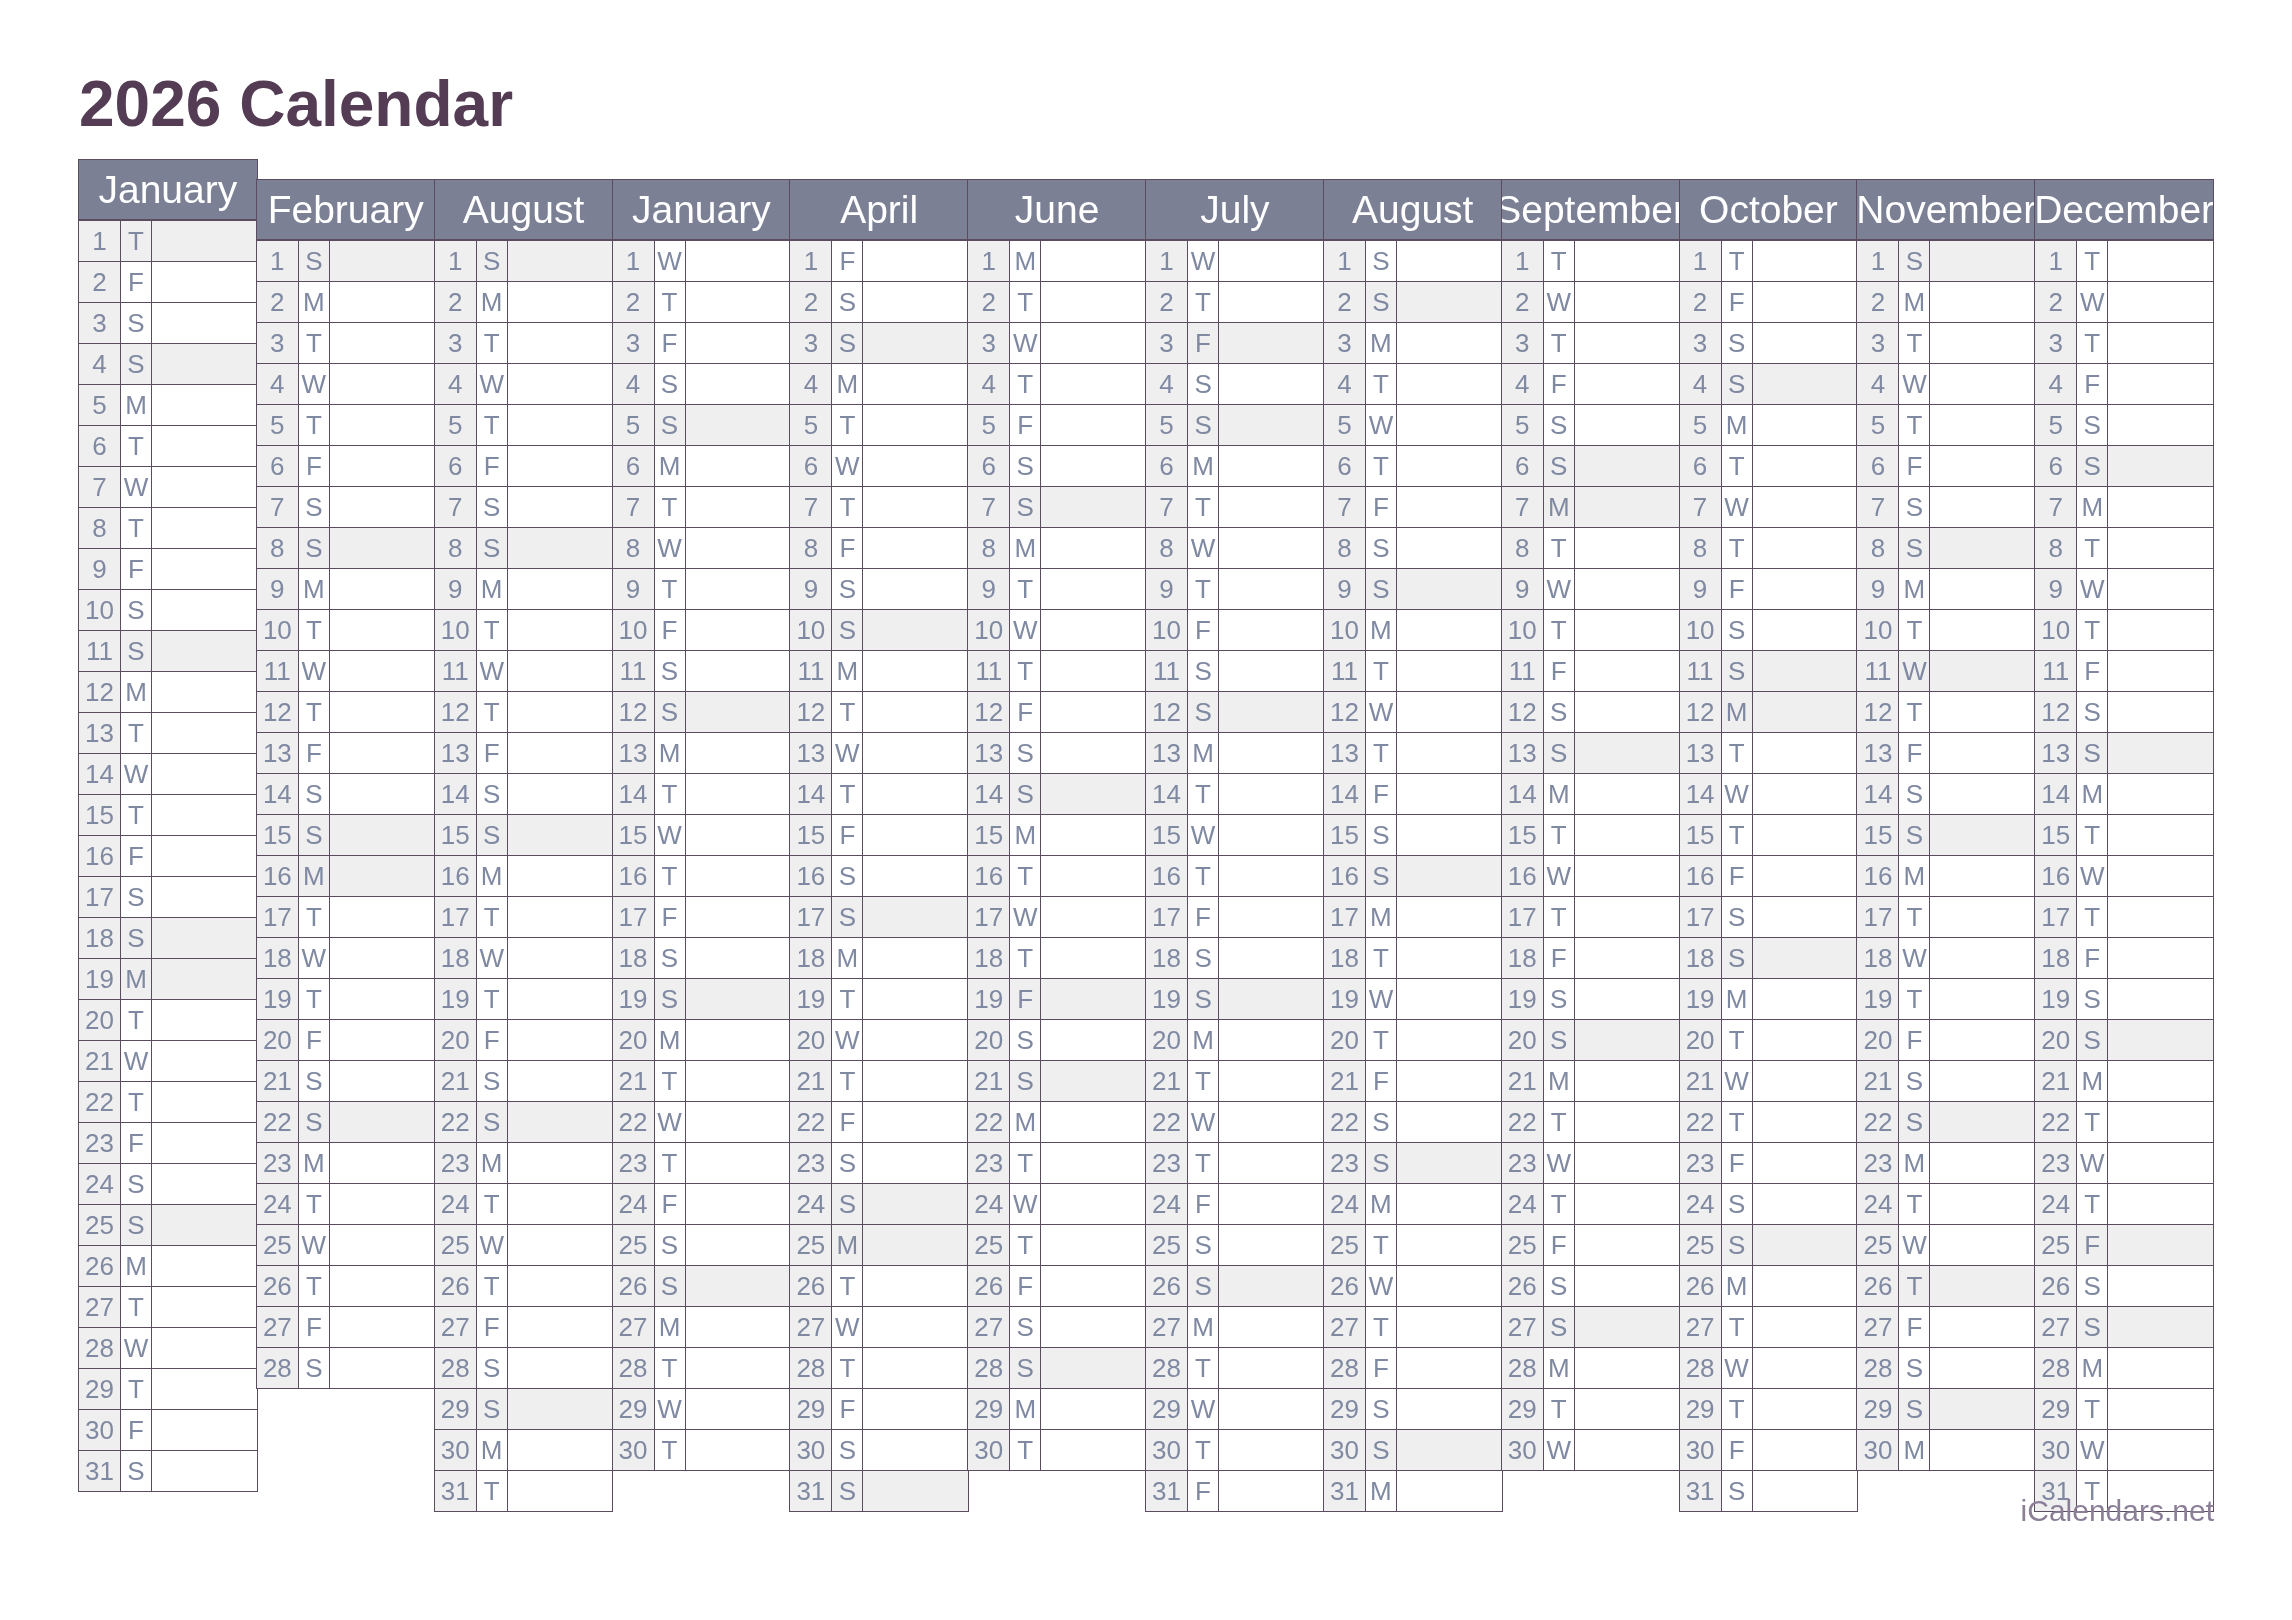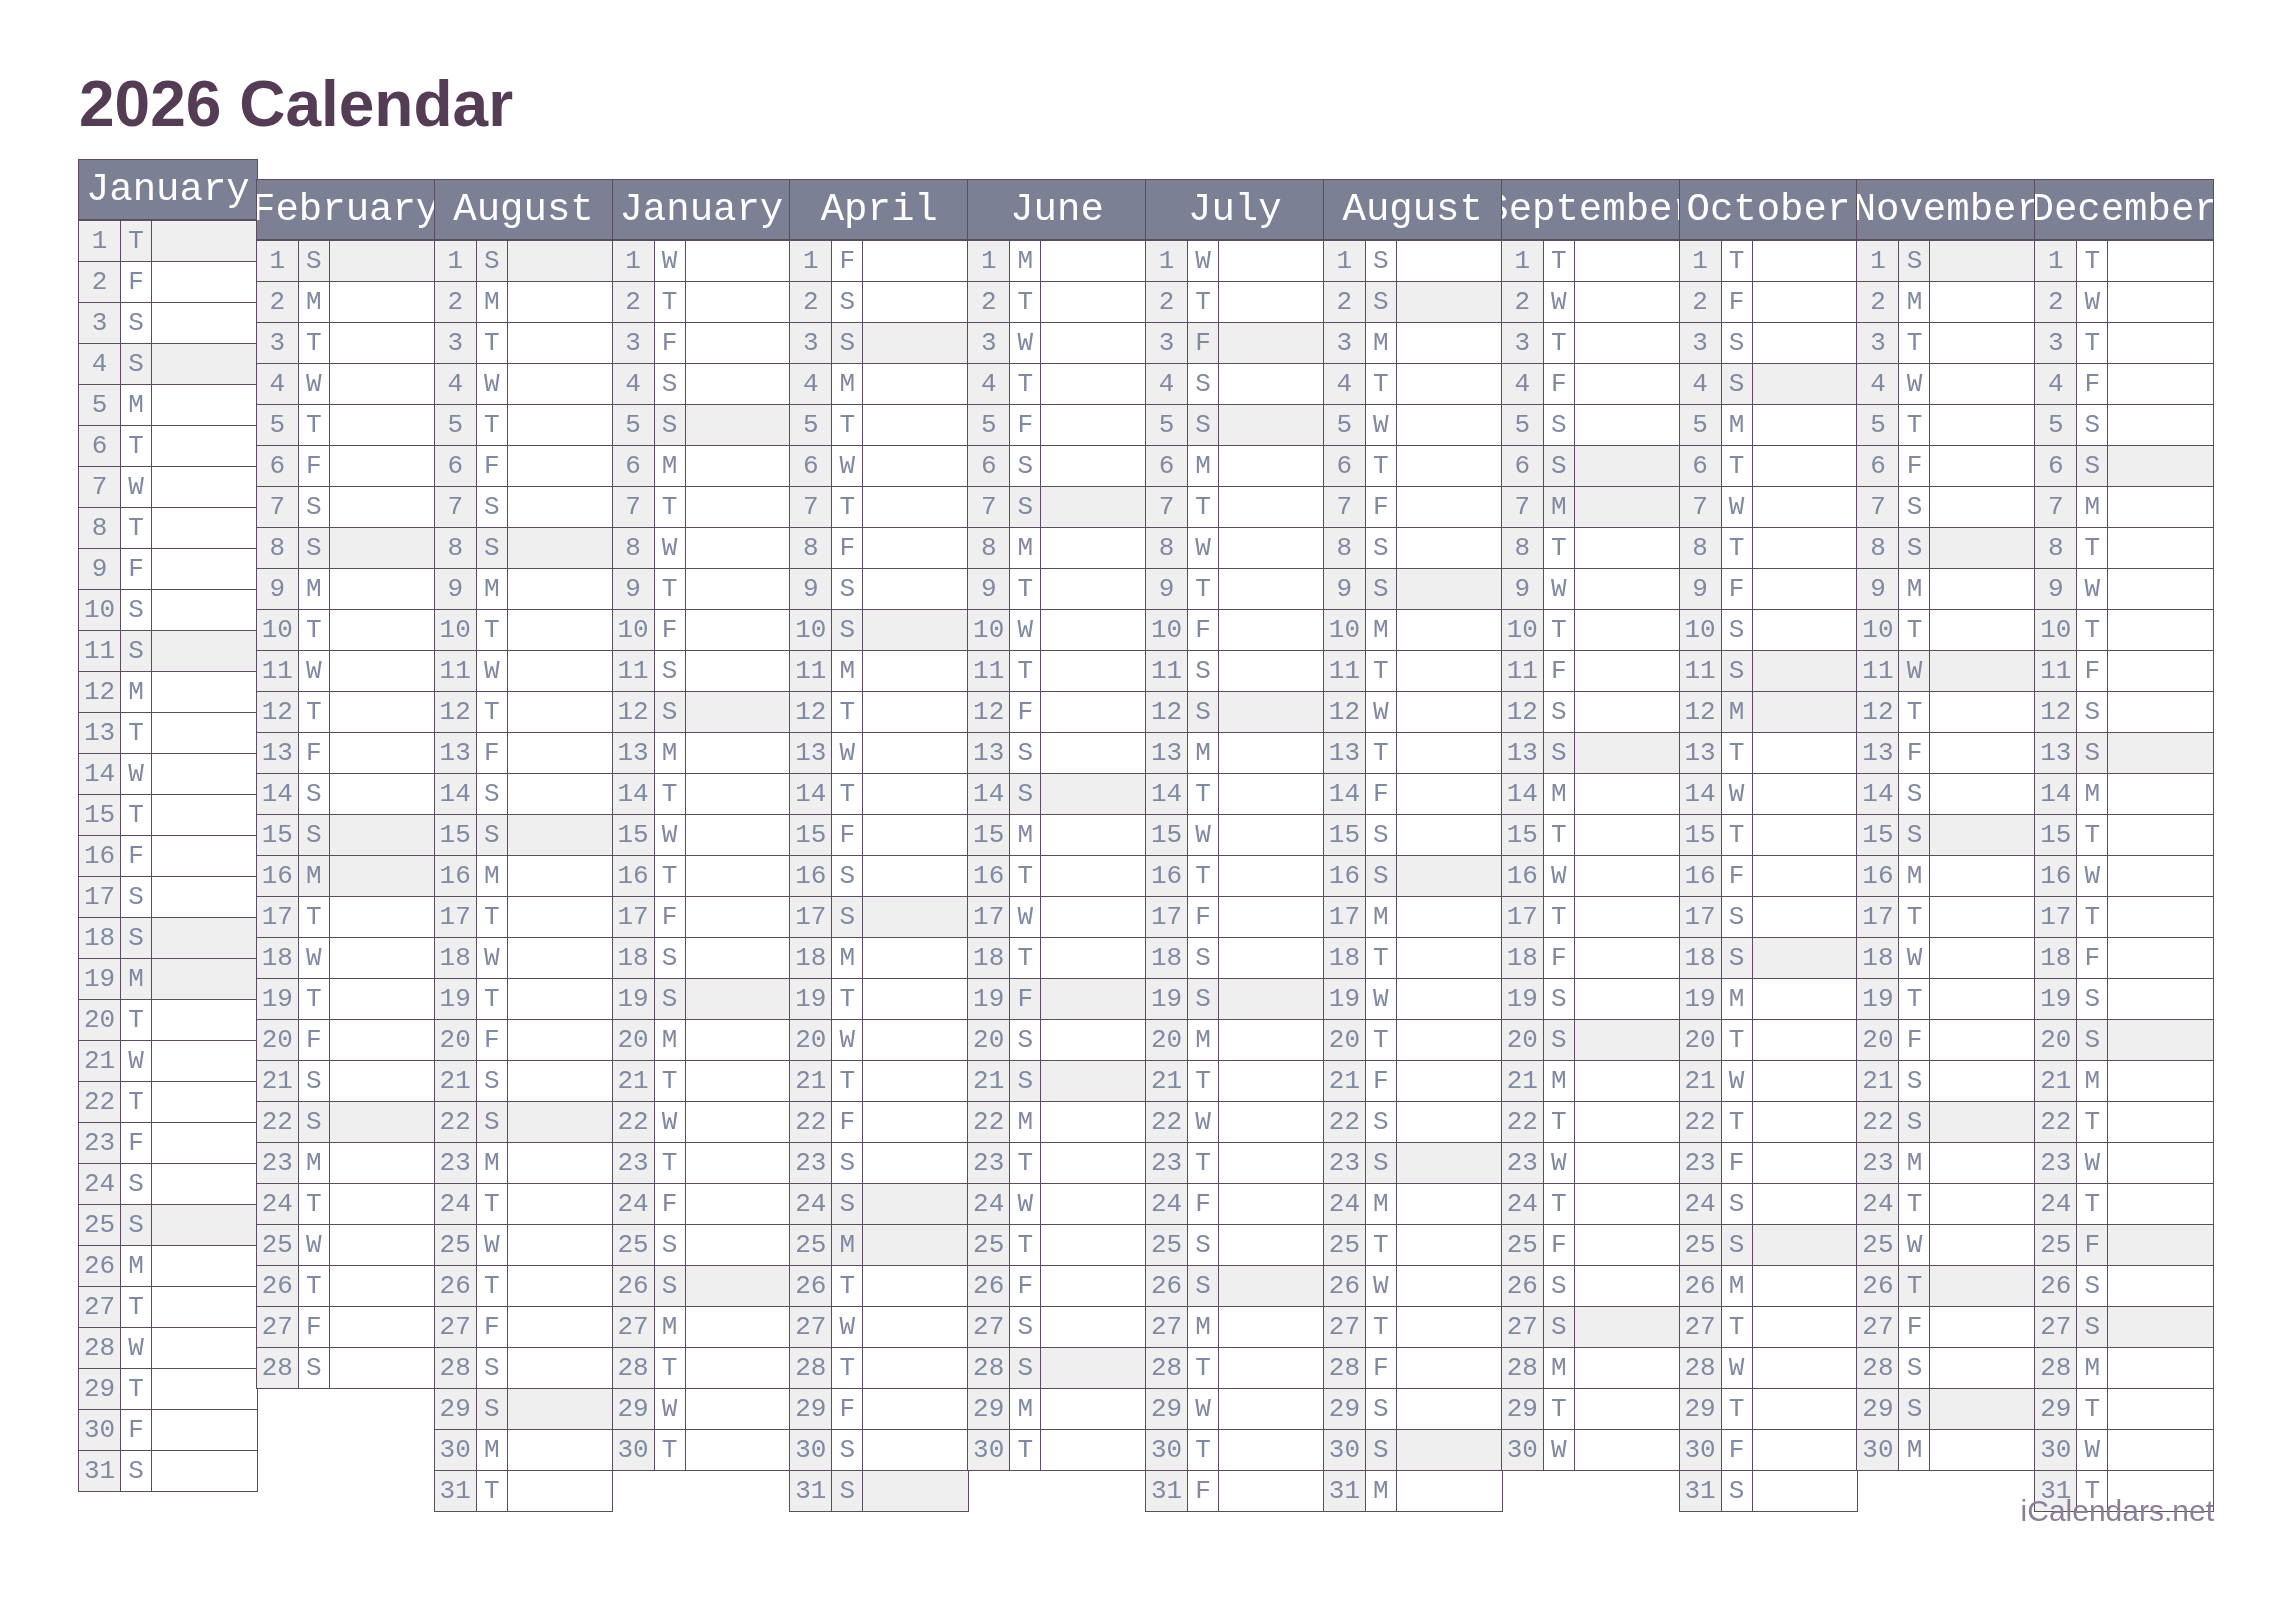--- a/index.html
+++ b/index.html
@@ -13,21 +13,21 @@
     position:relative;overflow:hidden;
   }
   .title{
     position:absolute;left:79px;top:72px;margin:0;
     font-size:64px;font-weight:700;color:var(--title);line-height:1.0;
   }
   .cal{
     position:absolute;left:78px;top:159px;width:2136px;
     display:flex;align-items:flex-start;
   }
-  .month{flex:1 1 0;border:1.8px solid var(--border);background:#fde047;min-width:0;font-family:Liberation Mono, monospace;}
+  .month{flex:1 1 0;border:1.8px solid var(--border);background:#fde047;min-width:0;}
   .month + .month{margin-left:-1.8px;margin-top:20px;}
   .mhead{
     height:59px;border-bottom:1.8px solid var(--border);
     background:var(--hbg);color:var(--htext);
     font-size:39px;display:flex;align-items:center;justify-content:center;
     white-space:nowrap;overflow:hidden;
   }
   .drow{display:flex;height:41px;border-top:1.8px solid var(--border);box-sizing:border-box;}
   .drow:first-child{border-top:0;}
   .c{

